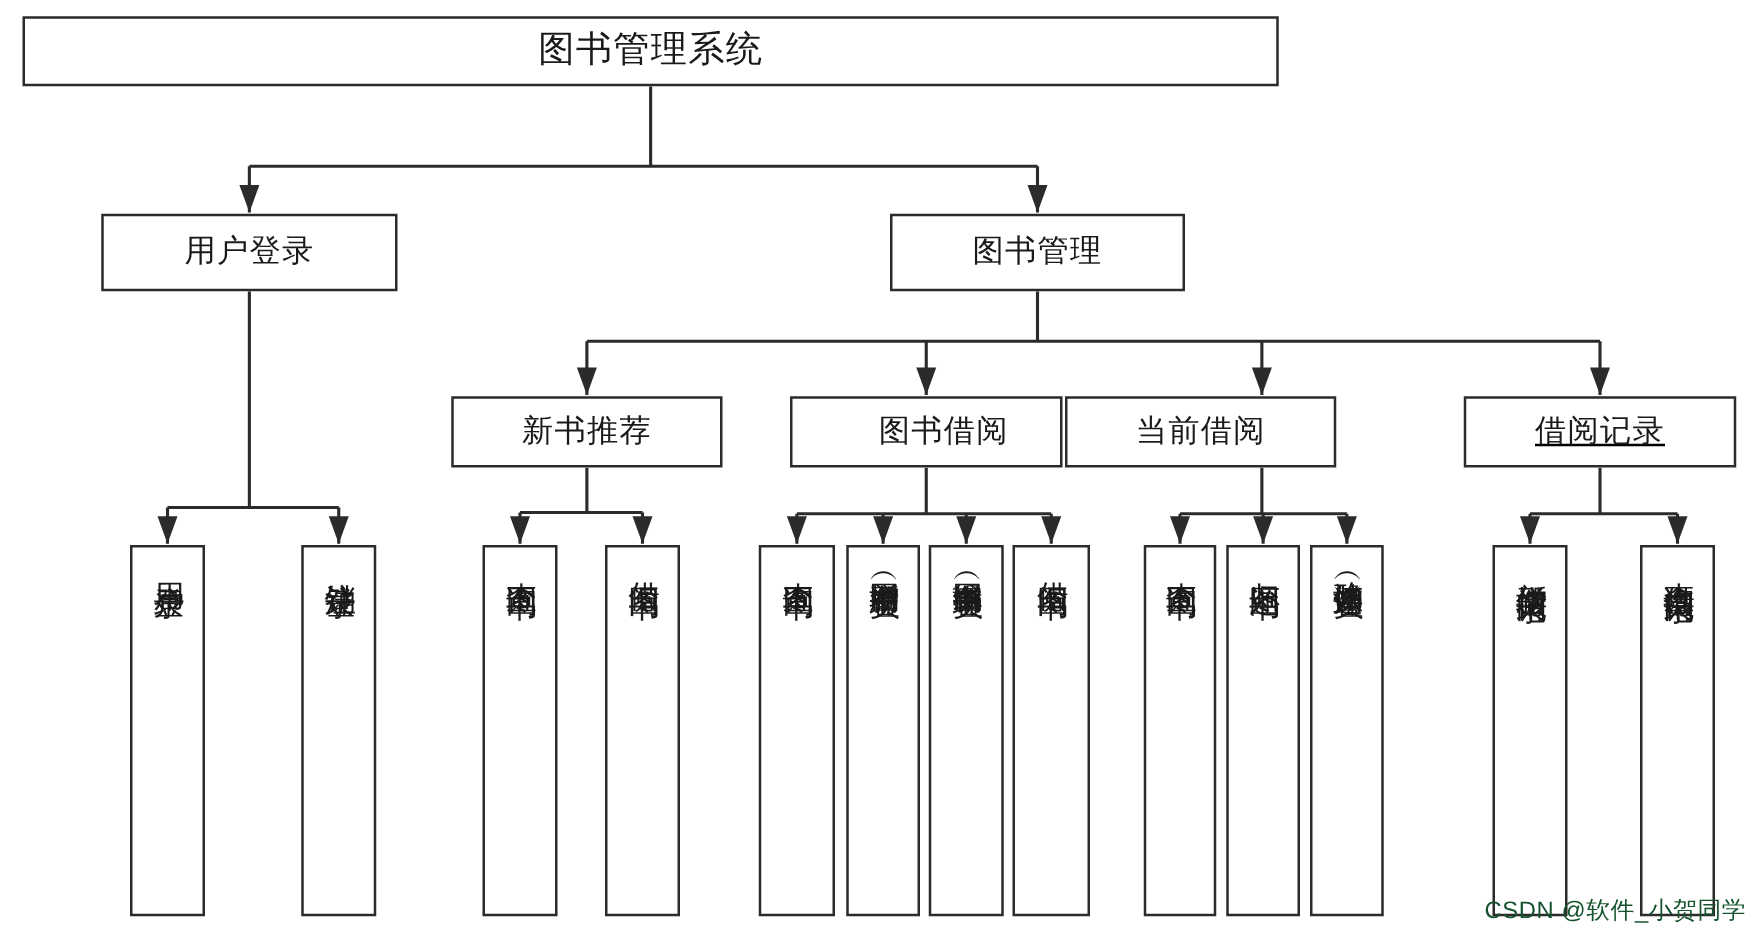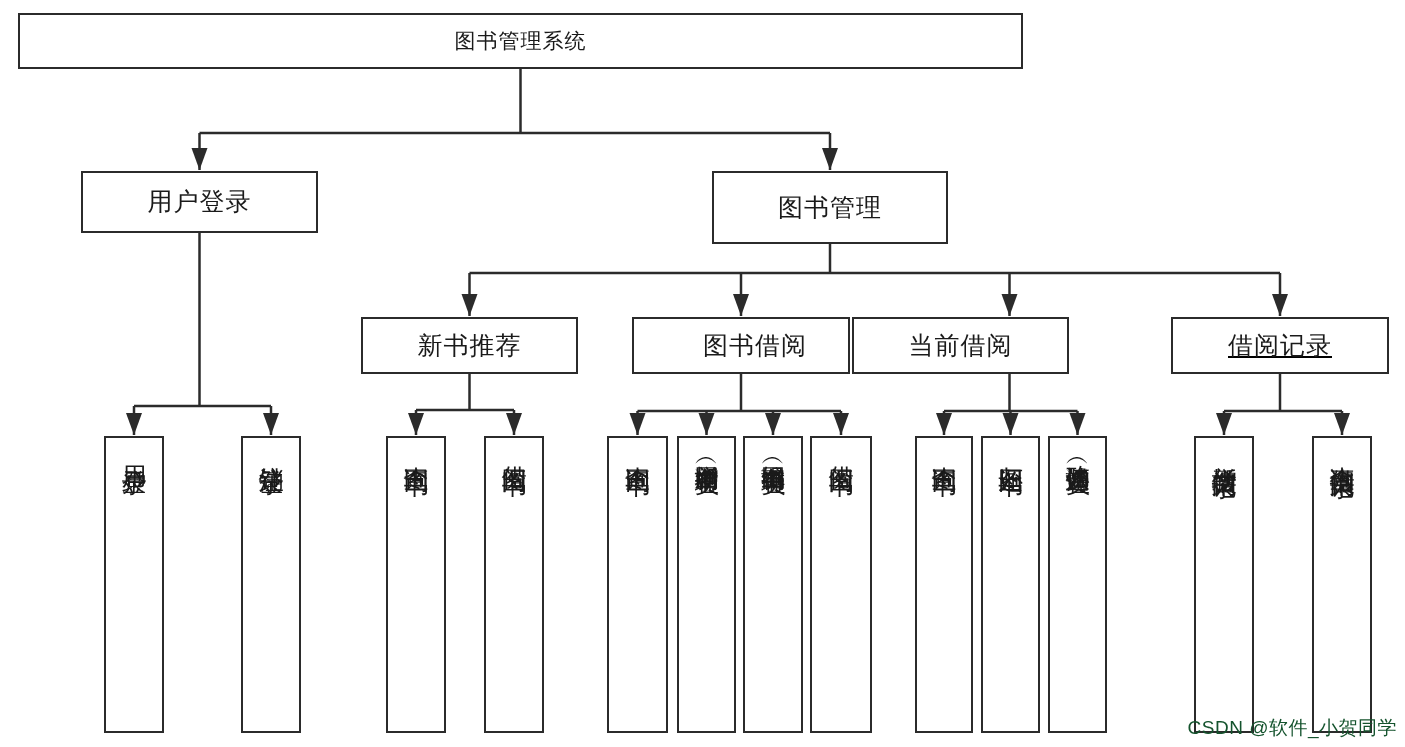--- a/index.html
+++ b/index.html
@@ -38,21 +38,21 @@
   .node-label {
     color: #1a1a1a;
     white-space: nowrap;
     letter-spacing: 1px;
   }
   .node-box.horizontal .node-label {
     font-size: 25px;
     line-height: 1.1;
   }
   .node-box.horizontal.root .node-label {
-    font-size: 21px;
+    font-size: 29px;
   }
   .node-box.vertical {
     align-items: flex-start;
     justify-content: center;
     padding-top: 8px;
   }
   .node-box.vertical .node-label {
     writing-mode: vertical-rl;
     text-orientation: upright;
     font-size: 25px;
@@ -145,21 +145,21 @@
       </g>
   </svg>
 
   <div id="nodes-layer">
       <div class="node-box horizontal root" style="left: 18px; top: 13px; width: 1005px; height: 56px;">
         <span class="node-label">图书管理系统</span>
       </div>
       <div class="node-box horizontal" style="left: 81px; top: 171px; width: 237px; height: 62px;">
         <span class="node-label">用户登录</span>
       </div>
-      <div class="node-box horizontal" style="left: 712px; top: 171px; width: 236px; height: 73px;">
+      <div class="node-box horizontal" style="left: 712px; top: 171px; width: 236px; height: 62px;">
         <span class="node-label">图书管理</span>
       </div>
       <div class="node-box horizontal" style="left: 361px; top: 317px; width: 217px; height: 57px;">
         <span class="node-label">新书推荐</span>
       </div>
       <div class="node-box horizontal" style="left: 632px; top: 317px; width: 218px; height: 57px; padding-left: 28px;">
         <span class="node-label">图书借阅</span>
       </div>
       <div class="node-box horizontal" style="left: 852px; top: 317px; width: 217px; height: 57px;">
         <span class="node-label">当前借阅</span>

